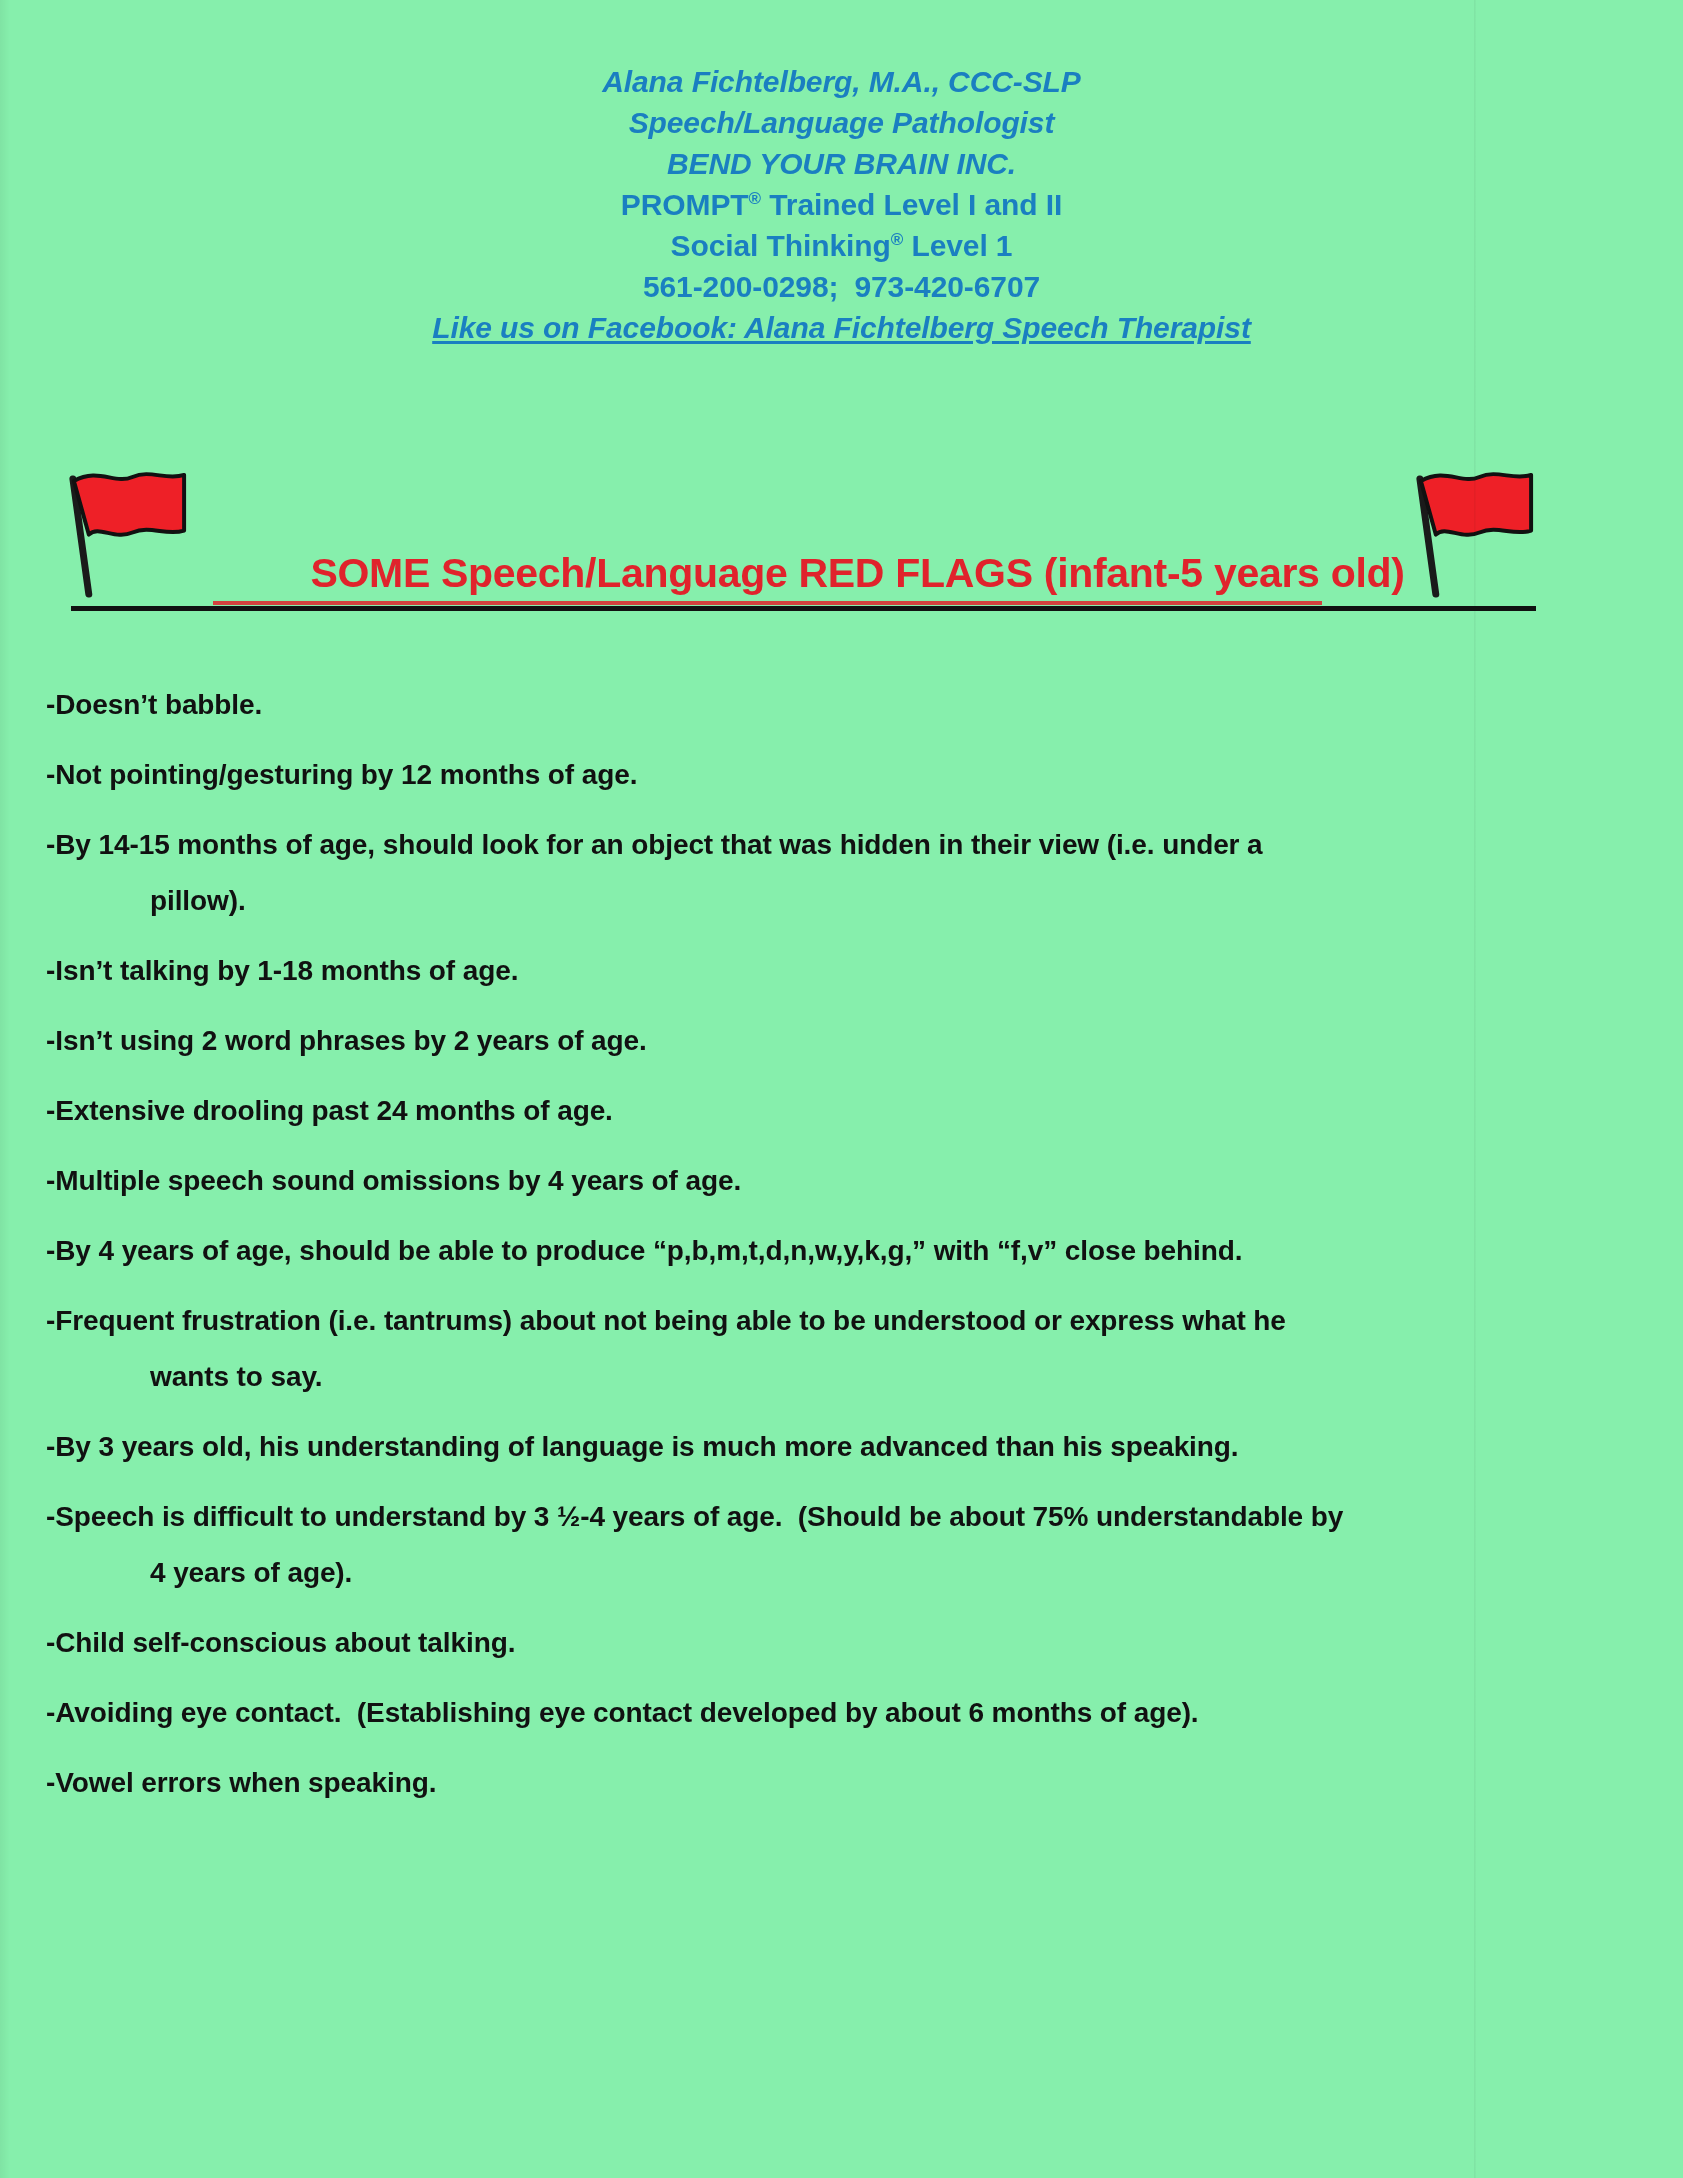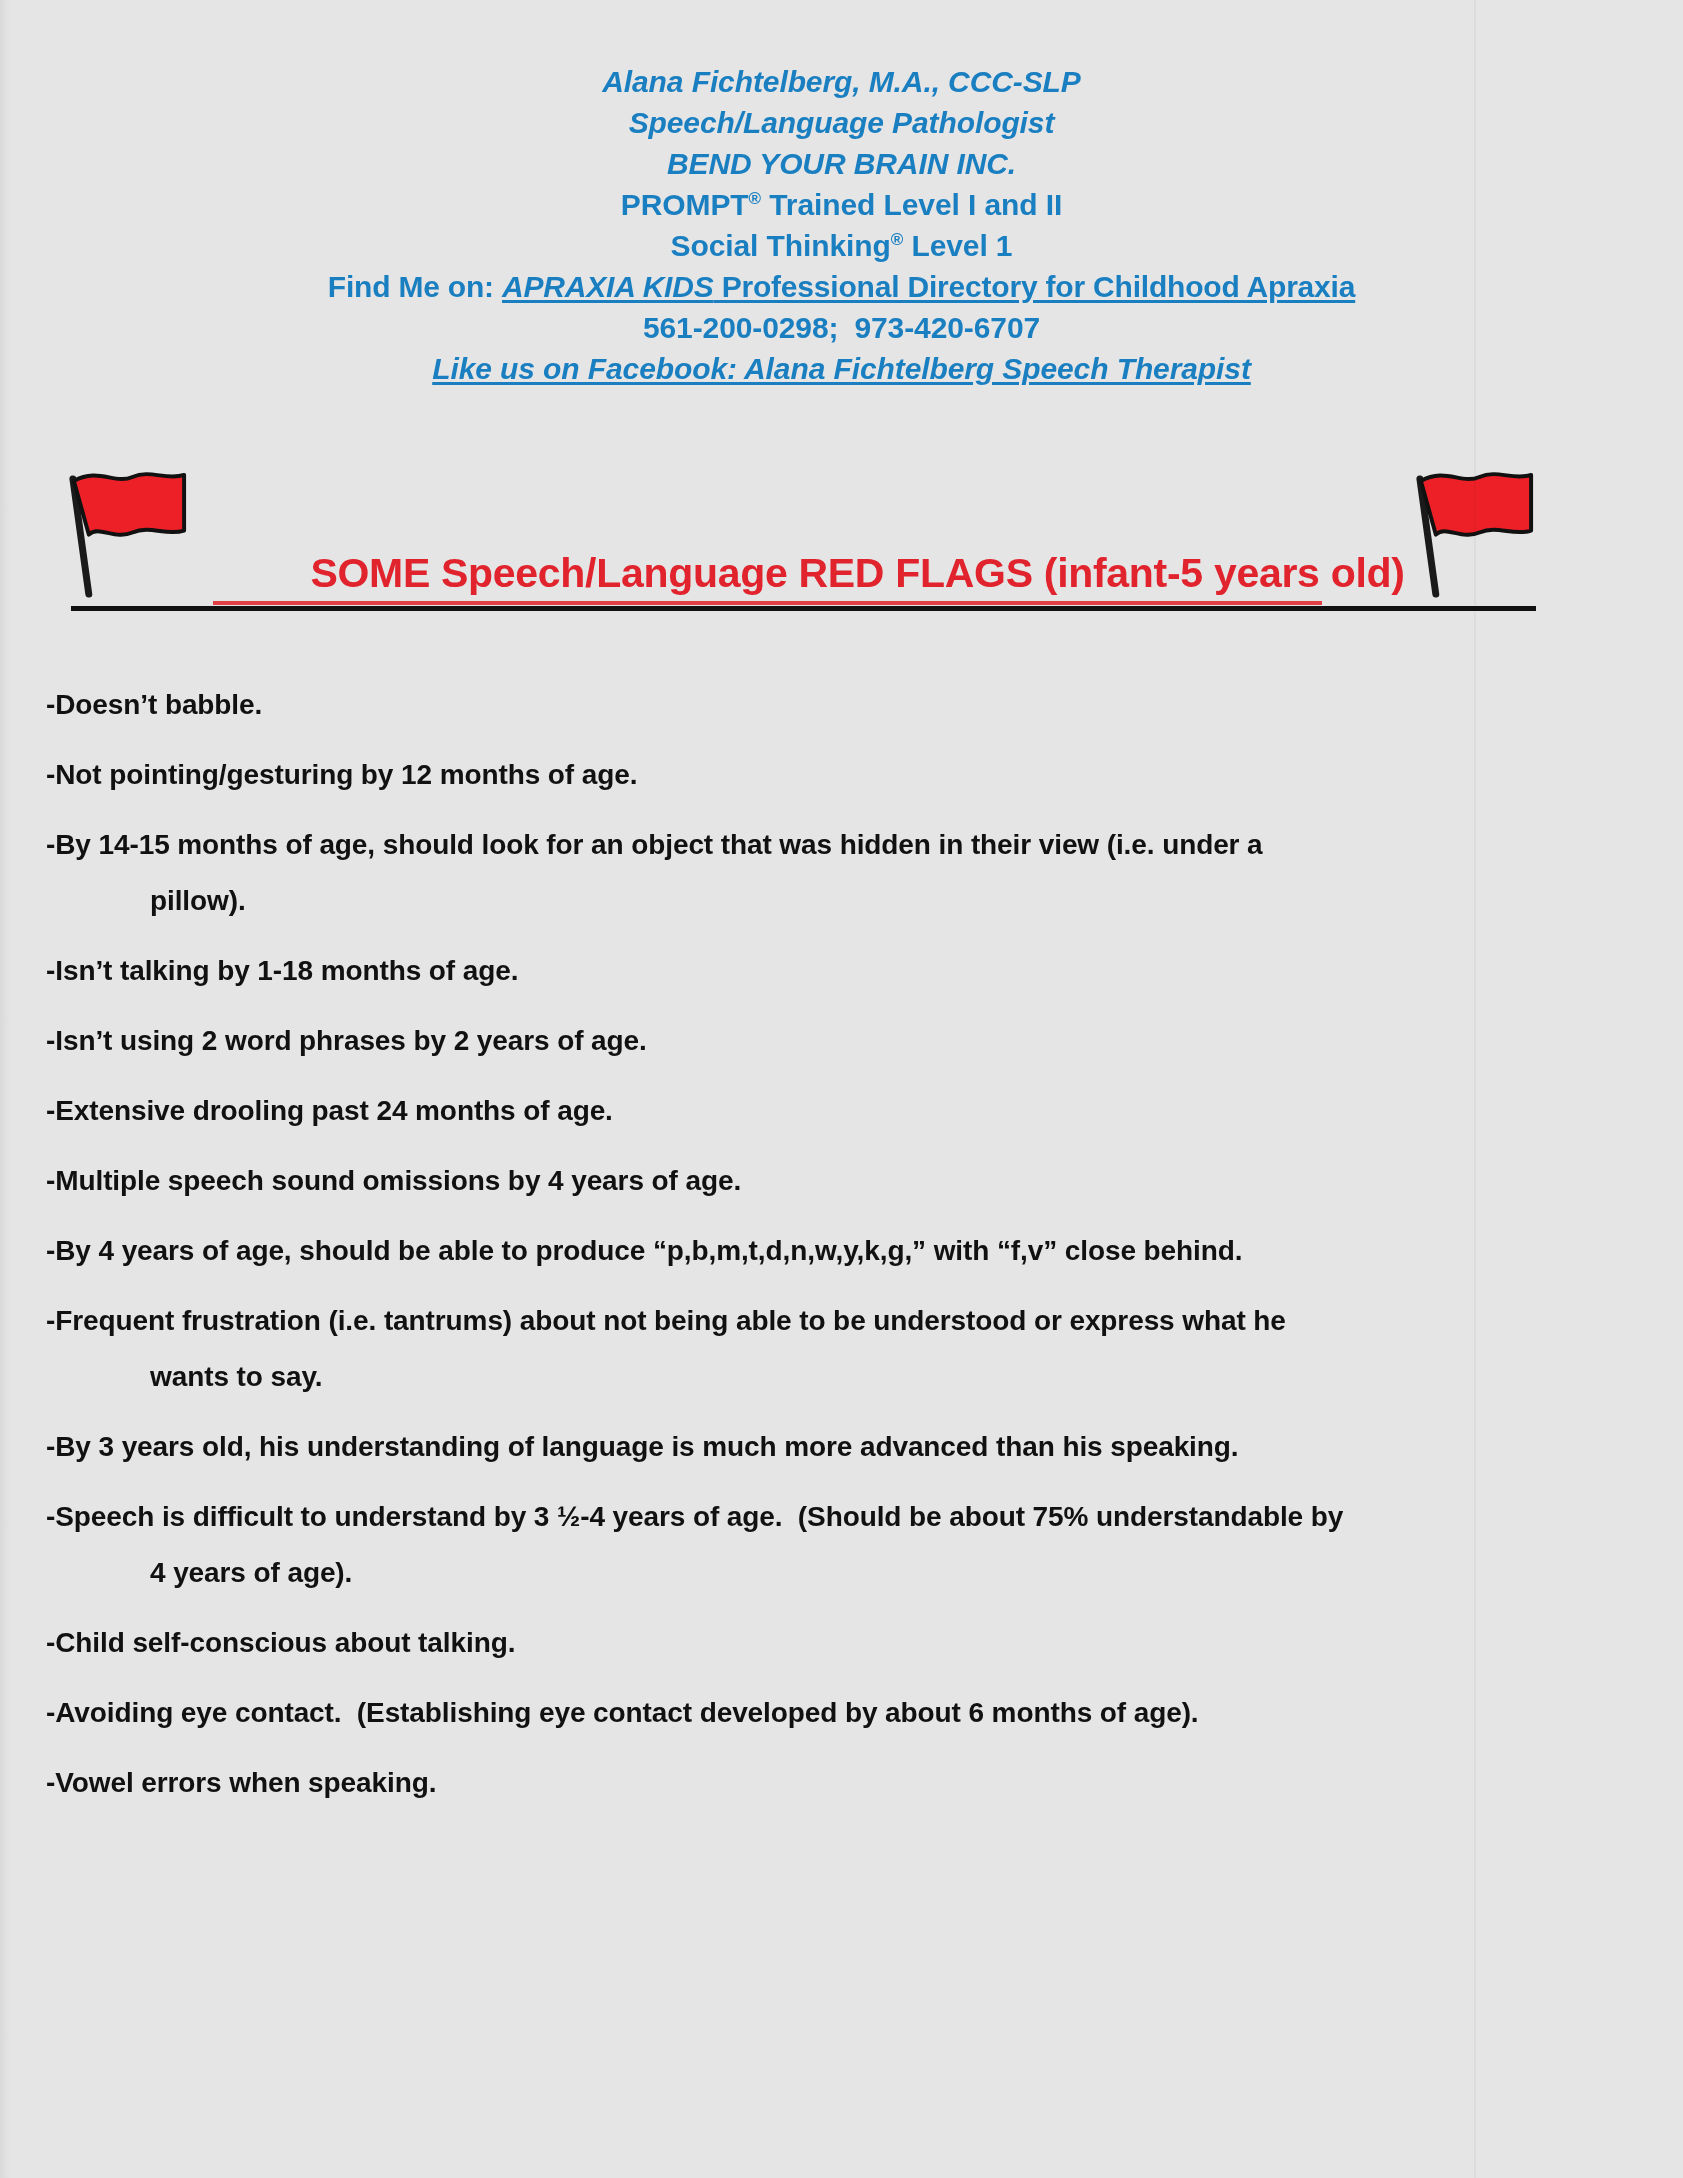--- a/index.html
+++ b/index.html
@@ -5,21 +5,21 @@
   html,body{margin:0;padding:0;}
   body{
     width:1683px;height:2178px;
     background:#ffffff;
     font-family:"Liberation Sans", sans-serif;
     overflow:hidden;
     position:relative;
   }
   .page{
     position:absolute;inset:0;
-    background:#e5e5e5;
+    background:#86efac;
   }
   
   .scanline{
     position:absolute;top:0;left:1474px;width:2px;height:2178px;
     background:linear-gradient(to right,rgba(0,0,0,0.055),rgba(0,0,0,0.02));
     pointer-events:none;
   }
   .scan-edge-l{
     position:absolute;top:0;left:0;width:10px;height:2178px;
     background:linear-gradient(to right,rgba(0,0,0,0.05),rgba(0,0,0,0));
@@ -107,21 +107,20 @@
     <div class="hline it">Alana Fichtelberg, M.A., CCC-SLP</div>
 
     <div class="hline it">Speech/Language Pathologist</div>
 
     <div class="hline it">BEND YOUR BRAIN INC.</div>
 
     <div class="hline"><span>PROMPT</span><span class="sup">®</span><span> Trained Level I and II</span></div>
 
     <div class="hline"><span>Social Thinking</span><span class="sup">®</span><span> Level 1</span></div>
 
-    <div class="hline narrow"><span>Find Me on: </span><span class="u" style="font-style:italic">APRAXIA KIDS</span><span class="u"> Professional Directory for Childhood Apraxia</span></div>
 
     <div class="hline"><span>561-200-0298;</span><span class="sp"></span><span>973-420-6707</span></div>
 
 
     <div class="hline it"><span class="u">Like us on Facebook:  Alana Fichtelberg Speech Therapist</span></div>
   </div>
 
   <div class="titleband">
 
     <svg class="flag left" viewBox="0 0 140 150">

